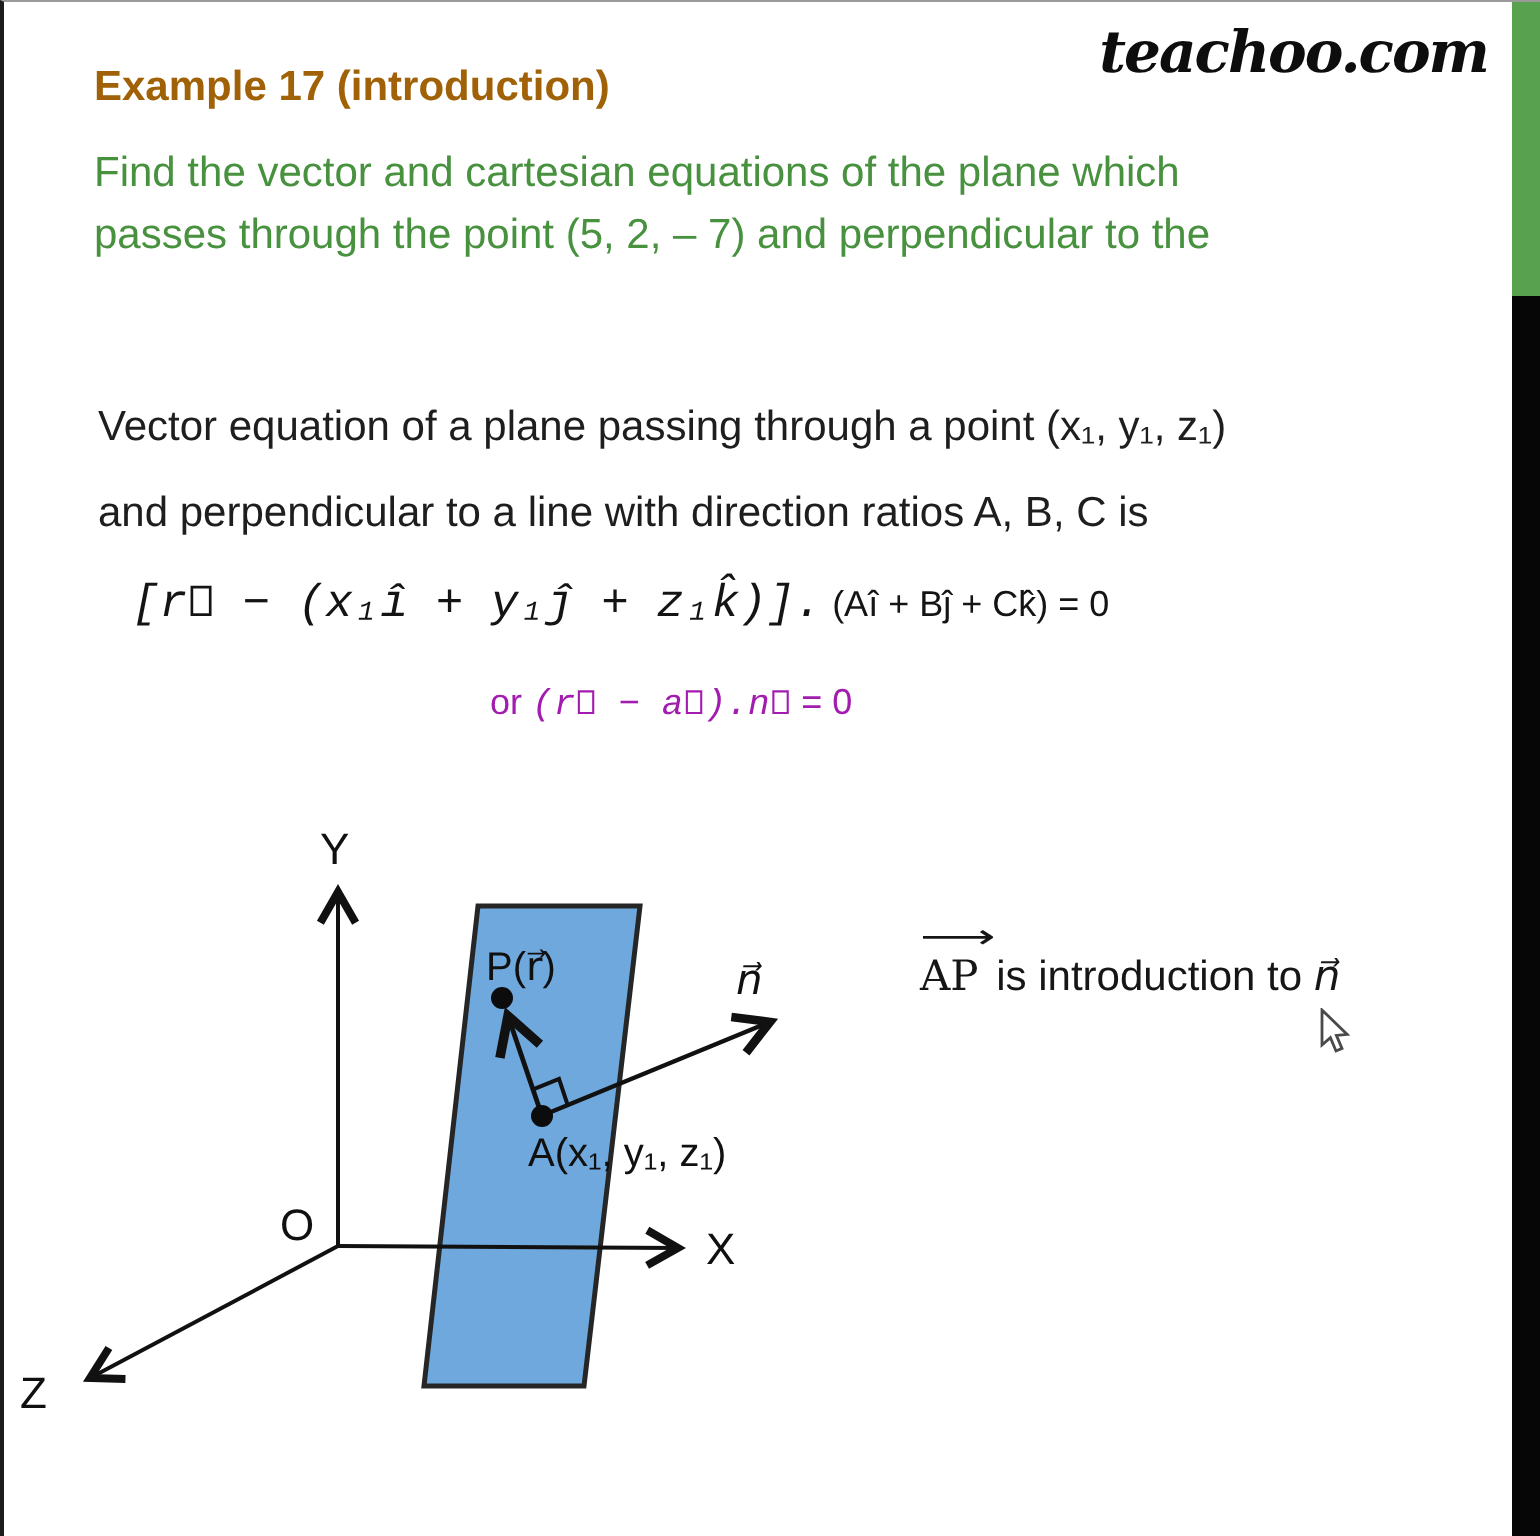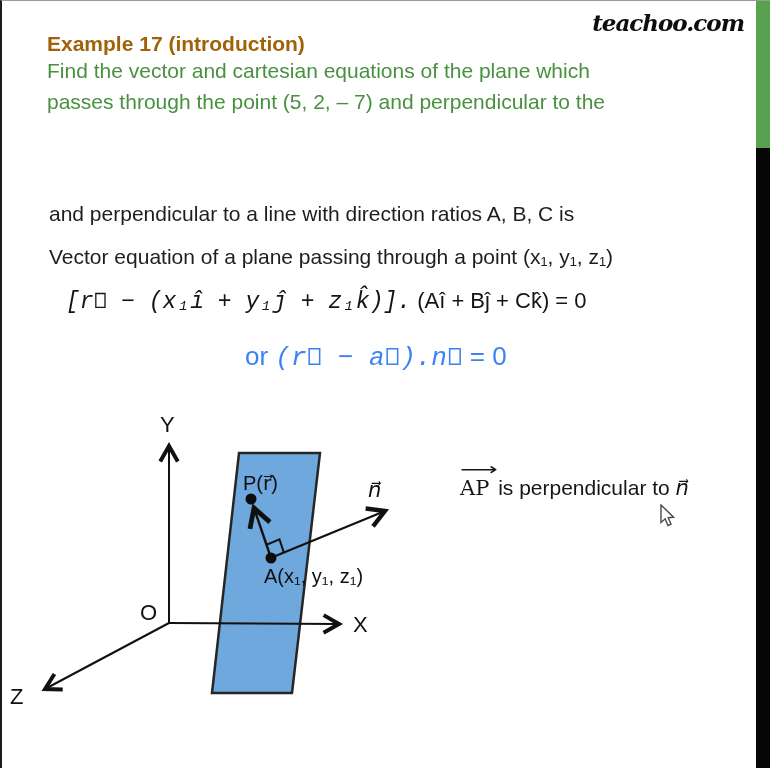--- a/index.html
+++ b/index.html
@@ -16,49 +16,49 @@
   }
   
   .strip{position:absolute;right:0;width:14px;}
   #strip-green{top:0;height:147px;}
   #strip-black{top:147px;height:621px;}
   
   #logo{
     position:absolute;top:8px;right:26px;
     font-family:"DejaVu Serif",serif;
     font-style:italic;font-weight:bold;
-    font-size:23px;letter-spacing:-1px;color:#0d0d0d;
+    font-size:29px;letter-spacing:-1px;color:#0d0d0d;
   }
   
   #title{
     position:absolute;left:45px;top:31px;
     font-size:21px;font-weight:bold;
   }
   #question{
-    position:absolute;left:45px;top:54px;
+    position:absolute;left:45px;top:70px;
     font-size:21px;line-height:31px;
   }
   
   #intro{
     position:absolute;left:47px;top:191px;
     font-size:21px;line-height:43px;color:#1e1e1e;
   }
   
   .mathit{
     font-family:Liberation Mono, monospace;
     font-style:italic;
   }
   #formula{
     position:absolute;left:64px;top:286px;
     font-size:23px;color:#141414;white-space:nowrap;
   }
-  #formula .plain{font-size:22px;font-style:normal;font-family:"Liberation Sans","DejaVu Sans",sans-serif;}
+  #formula .plain{font-size:18px;font-style:normal;font-family:"Liberation Sans","DejaVu Sans",sans-serif;}
   #or-line{
     position:absolute;left:243px;top:340px;
-    font-size:26px;color:#3b82f6;white-space:nowrap;
+    font-size:18px;color:#a21caf;white-space:nowrap;
   }
   
   #perp-note{
     position:absolute;left:458px;top:473px;
     font-size:21px;color:#161616;white-space:nowrap;
   }
   .ap-vec{
     position:relative;display:inline-block;
     font-family:"DejaVu Serif","DejaVu Sans",serif;
     padding-top:2px;margin-right:3px;
@@ -89,22 +89,22 @@
 
   <div id="logo">teachoo.com</div>
 
   <div id="title" style="color: #a16207;">Example 17 (introduction)</div>
   <div id="question" style="color: rgb(71, 145, 63);">
     <div>Find the vector and cartesian equations of the plane which</div>
     <div>passes through the point (5, 2, – 7) and perpendicular to the</div>
   </div>
 
   <div id="intro">
+    <div>Vector equation of a plane passing through a point (x₁, y₁, z₁)</div>
     <div>and perpendicular to a line with direction ratios A, B, C is</div>
-    <div>Vector equation of a plane passing through a point (x₁, y₁, z₁)</div>
   </div>
 
   <div id="formula"><span class="mathit">[r⃗ − (x₁î + y₁ĵ + z₁k̂)].</span><span class="plain"> (Aî + Bĵ + Ck̂) = 0</span></div>
 
   <div id="or-line"><span>or </span><span class="mathit">(r⃗ − a⃗).n⃗</span><span> = 0</span></div>
 
   <svg id="diagram" width="460" height="315" viewBox="0 400 460 315">
     <defs>
       <marker id="ah" viewBox="0 0 10 10" refX="8" refY="5" markerWidth="11" markerHeight="11" orient="auto-start-reverse">
         <path d="M1,1 L8,5 L1,9" fill="none" stroke="#111" stroke-width="1.8"></path>
@@ -127,19 +127,19 @@
 
     <text class="axis-label" x="158" y="431">Y</text>
     <text class="axis-label" x="351" y="631">X</text>
     <text class="axis-label" x="8" y="703">Z</text>
     <text class="axis-label" x="138" y="619">O</text>
     <text class="pt-label" x="241" y="489">P(r⃗)</text>
     <text class="pt-label" x="262" y="582">A(x₁, y₁, z₁)</text>
     <text class="n-label" x="366" y="496">n⃗</text>
   </svg>
 
-  <div id="perp-note"><span class="ap-vec"><span class="arrow">⟶</span><span>AP</span></span><span> is perpendicular to </span><span class="nvec">n⃗</span></div>
+  <div id="perp-note"><span class="ap-vec"><span class="arrow">⟶</span><span>AP</span></span><span> is introduction to </span><span class="nvec">n⃗</span></div>
 
   <svg id="cursor" width="20" height="24" viewBox="0 0 20 24">
     <path d="M2,1 L2,18.5 L6.2,14.8 L9,21.5 L12,20.2 L9.2,13.7 L14.6,13.2 Z" fill="#ffffff" stroke="#4a4a4a" stroke-width="1.4"></path>
   </svg>
 
 </div>
 
 </body></html>

